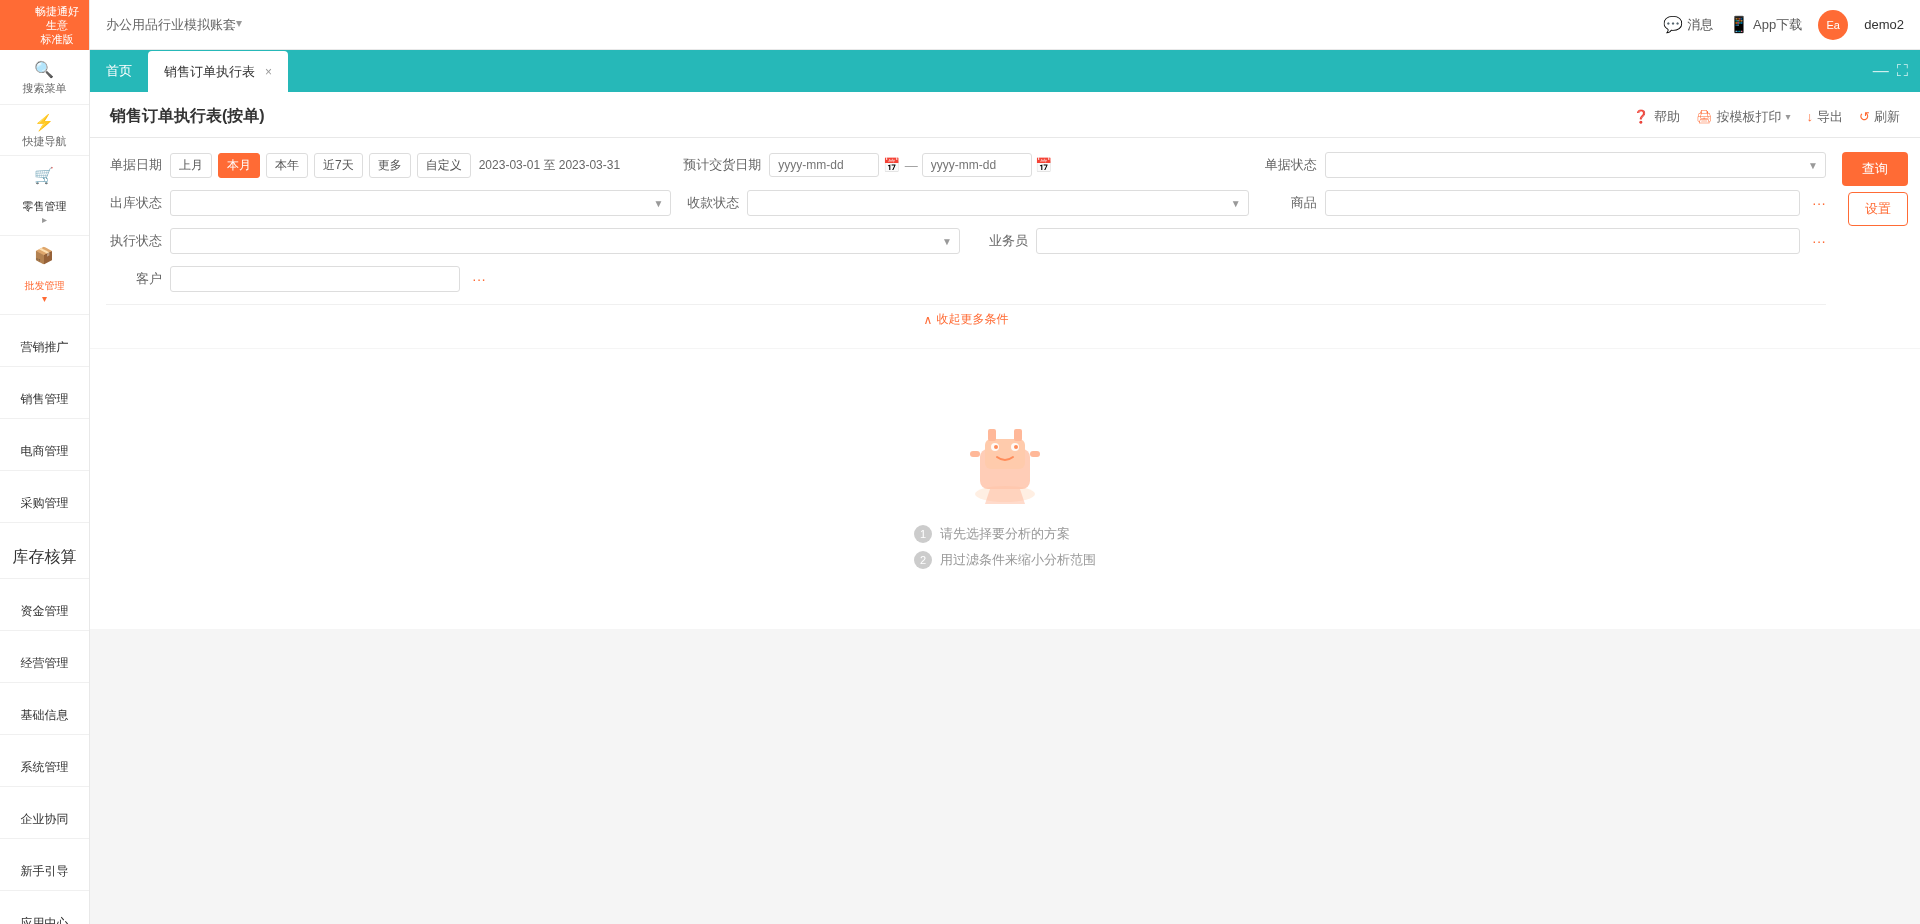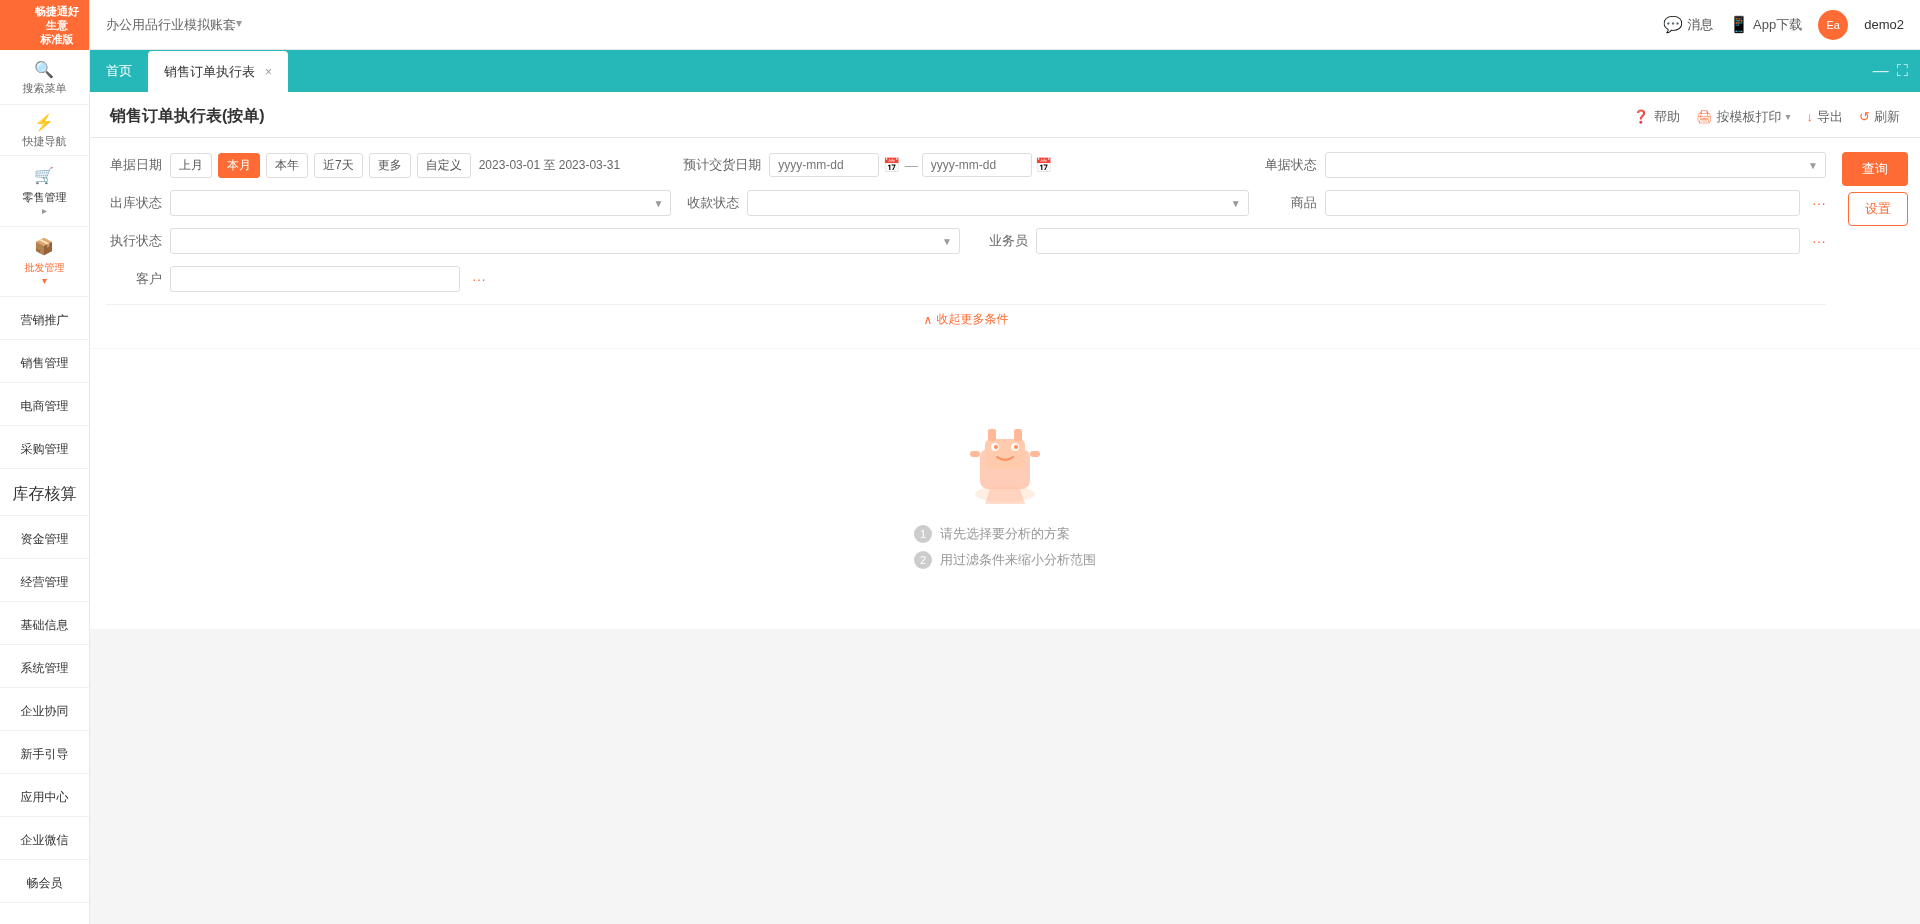--- a/index.html
+++ b/index.html
@@ -1,27 +1,27 @@
 <!DOCTYPE html>
 <html><head>
   <meta charset="utf-8">
   <style>
     * { box-sizing: border-box; margin: 0; padding: 0; }
     body { font-family: 'Microsoft YaHei', sans-serif; font-size: 13px; background: #f5f5f5; color: #333; display: flex; height: 924px; overflow: hidden; }
 
     
     .sidebar { width: 90px; background: #fff; border-right: 1px solid #e8e8e8; display: flex; flex-direction: column; align-items: center; padding-top: 0; flex-shrink: 0; }
     .sidebar-logo { width: 100%; background: #ff6b35; padding: 10px 8px; display: flex; flex-direction: column; align-items: center; justify-content: center; height: 50px; }
-    .sidebar-logo-text { color: #fff; font-size: 11px; font-weight: bold; text-align: center; line-height: 1.3; padding-left: 25px; }
+    .sidebar-logo-text { color: #fff; font-size: 11px; font-weight: normal; text-align: center; line-height: 1.3; padding-left: 25px; }
     .sidebar-search { width: 100%; padding: 8px 0; border-bottom: 1px solid #f0f0f0; display: flex; flex-direction: column; align-items: center; cursor: pointer; }
     .sidebar-search span { font-size: 11px; color: #666; margin-top: 2px; }
     .sidebar-nav { width: 100%; padding: 6px 0; border-bottom: 1px solid #f0f0f0; display: flex; flex-direction: column; align-items: center; cursor: pointer; }
     .sidebar-nav span { font-size: 11px; color: #666; margin-top: 2px; }
     .sidebar-item { width: 100%; padding: 10px 0; display: flex; flex-direction: column; align-items: center; cursor: pointer; border-bottom: 1px solid #f0f0f0; }
-    .sidebar-item span.label { font-size: 12px; color: #333; margin-top: 5px; }
+    .sidebar-item span.label { font-size: 12px; color: #333; margin-top: 14px; }
     .sidebar-item.active span.label { color: #ff6b35; }
     .sidebar-item .arrow { font-size: 10px; color: #999; }
 
     
     .main { flex: 1; display: flex; flex-direction: column; overflow: hidden; }
 
     
     .top-header { height: 50px; background: #fff; border-bottom: 1px solid #e8e8e8; display: flex; align-items: center; padding: 0 16px; justify-content: space-between; flex-shrink: 0; }
     .top-header-left { display: flex; align-items: flex-start; }
     .breadcrumb-text { font-size: 13px; color: #666; }

